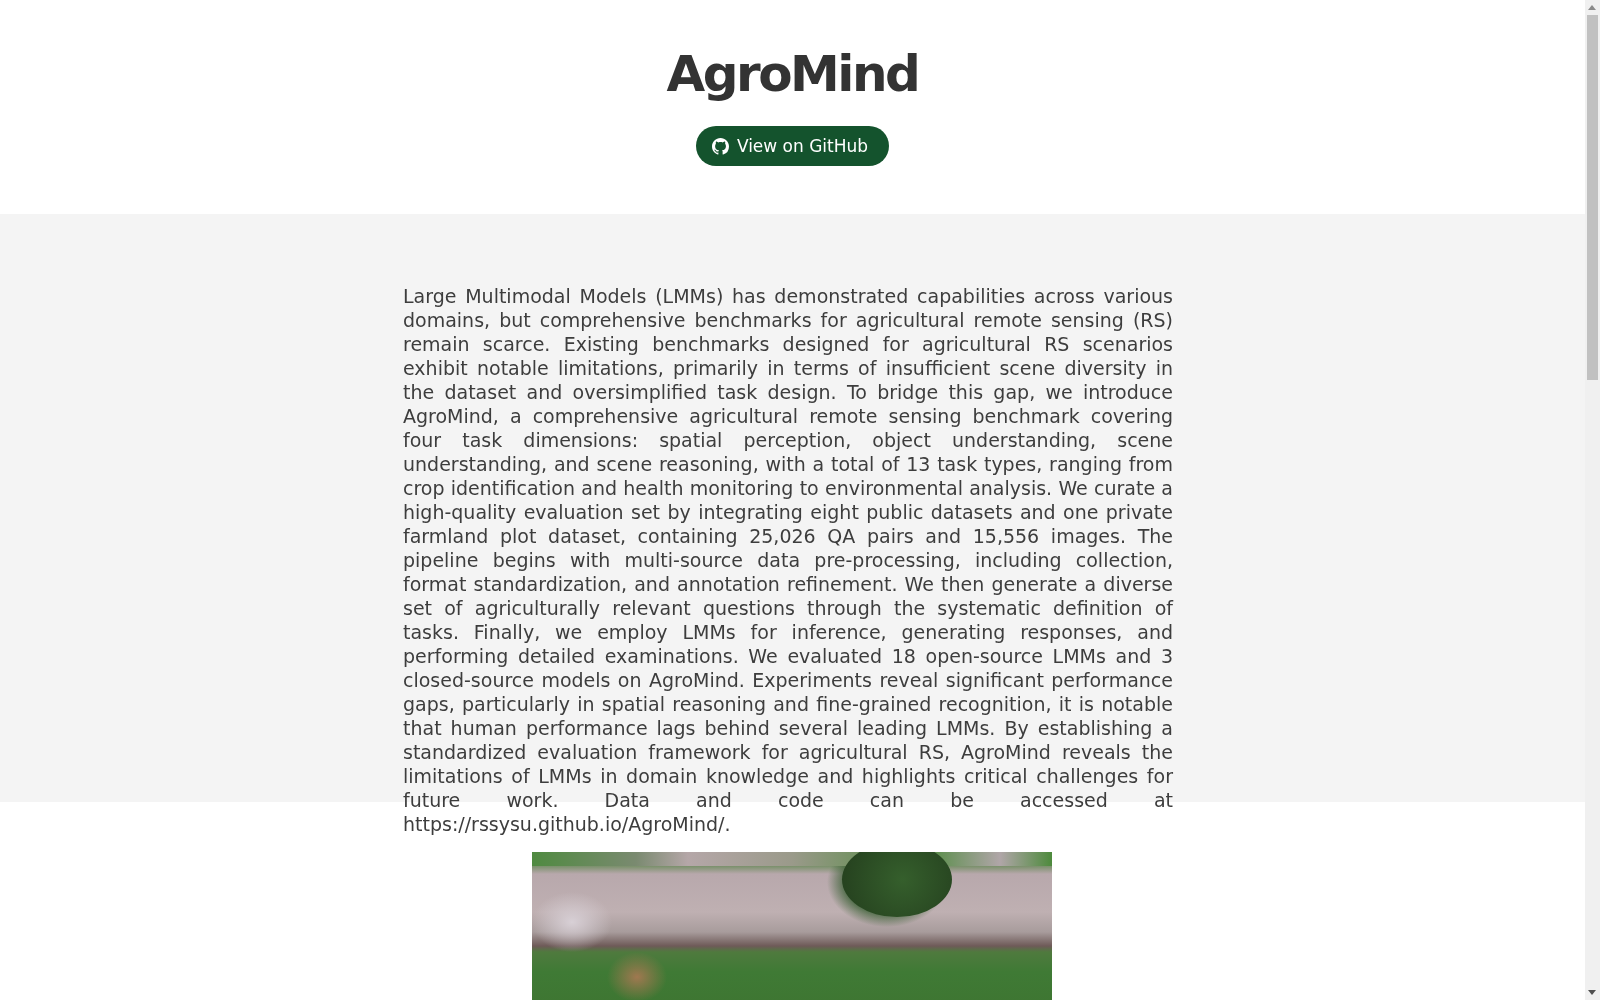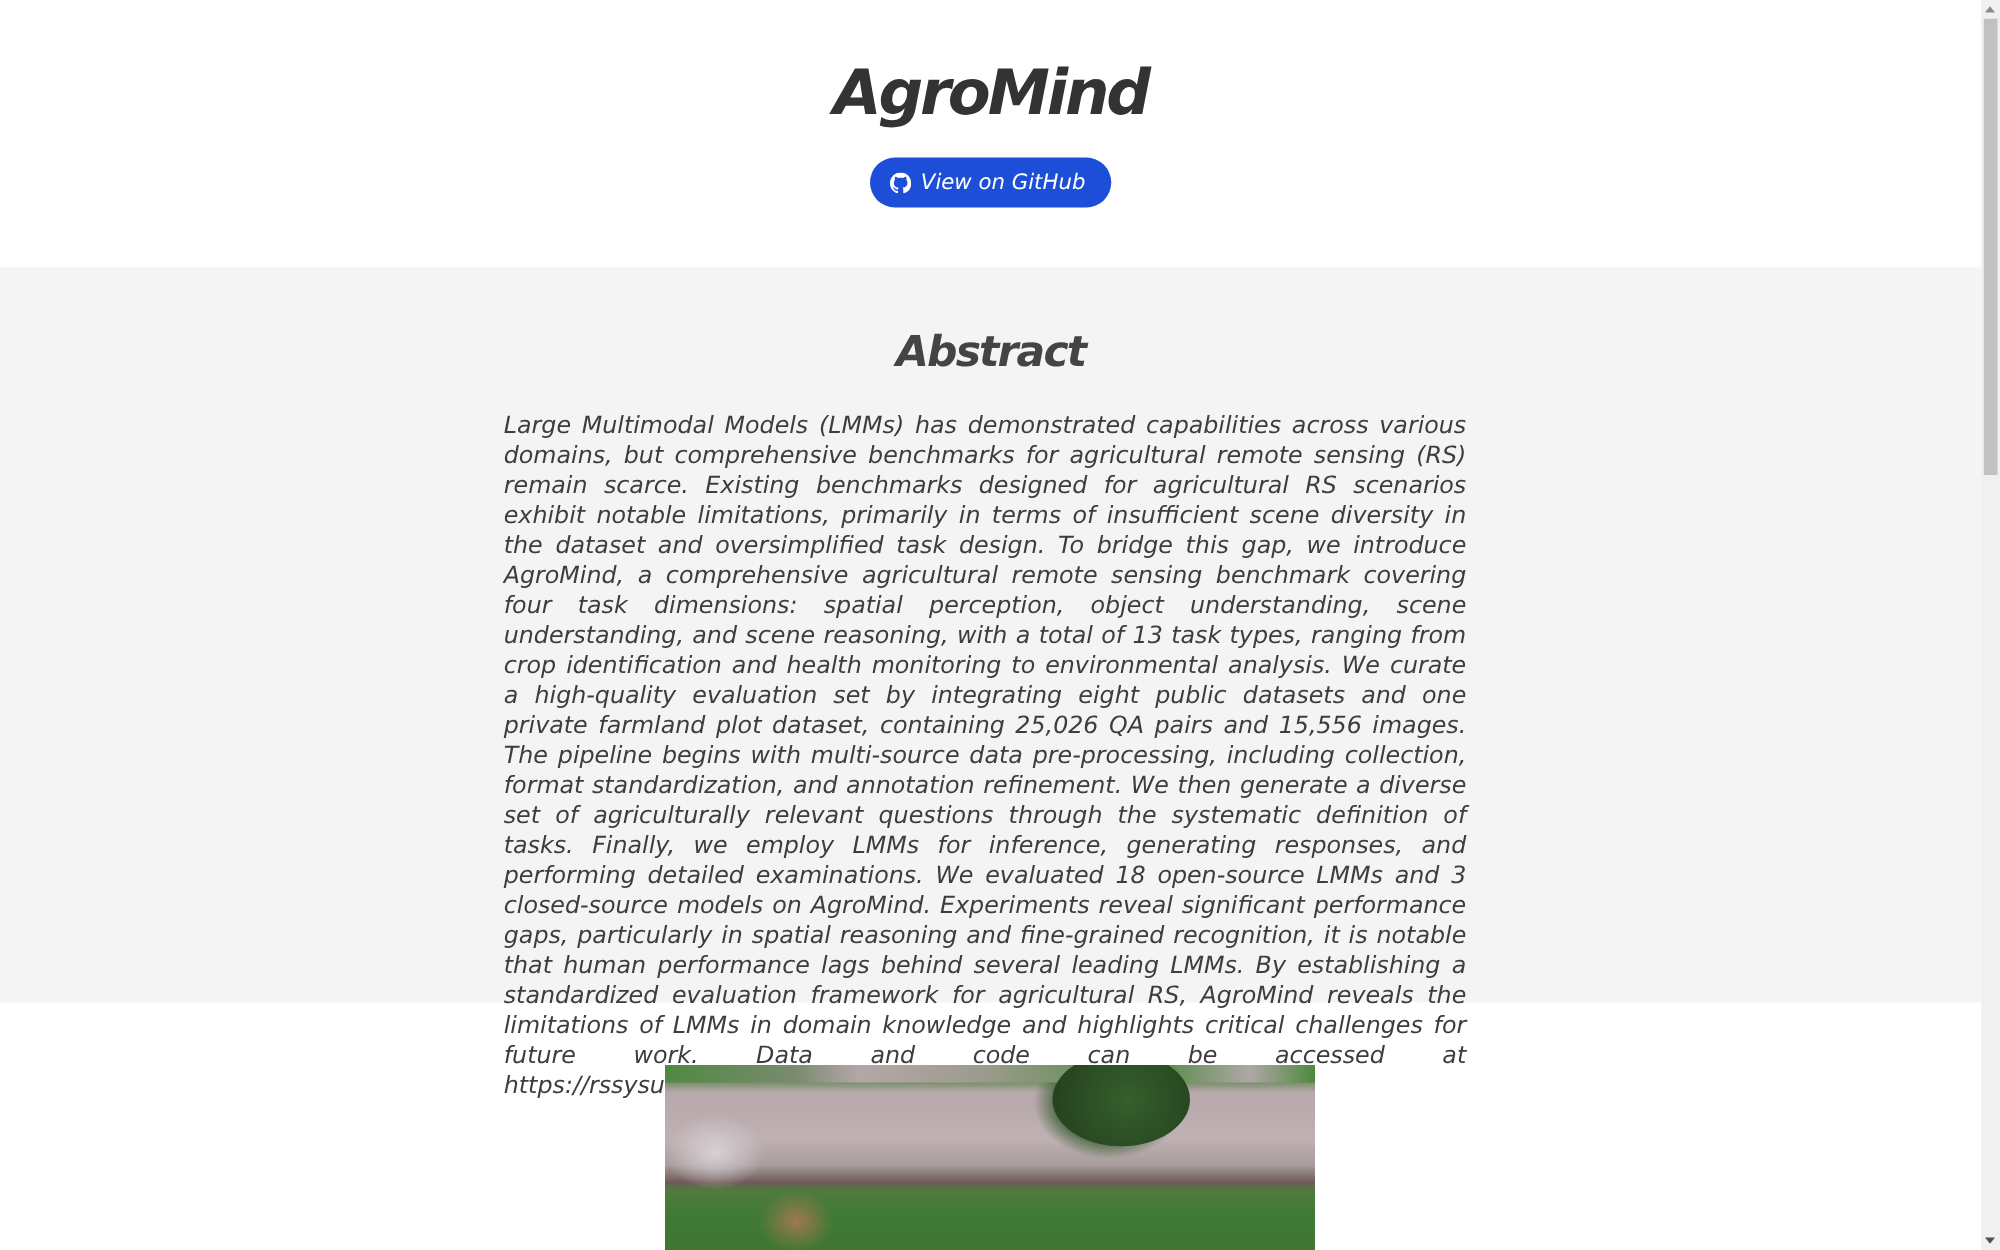--- a/index.html
+++ b/index.html
@@ -1,28 +1,28 @@
 <!DOCTYPE html>
 <html><head>
   <meta charset="utf-8">
   <style>
     * { box-sizing: border-box; margin: 0; padding: 0; }
     html, body { width: 1600px; height: 1000px; overflow: hidden; background: #ffffff; }
     body { font-family: "DejaVu Sans", sans-serif; color: #333333; position: relative; }
-    .page { position: absolute; left: 0; top: 0; width: 1585px; height: 1000px; overflow: hidden; font-style: italic; }
+    .page { position: absolute; left: 0; top: 0; width: 1585px; height: 1000px; overflow: hidden; }
 
     .hero { height: 214px; background: #ffffff; text-align: center; padding-top: 44px; }
     .hero h1 {
       font-family: "DejaVu Sans", sans-serif; font-weight: bold; font-size: 50px;
       color: #333333; letter-spacing: -2.5px; line-height: 60px;
     }
     .gh-btn {
       display: inline-flex; align-items: center; gap: 8px;
       margin-top: 22px; height: 40px; padding: 0 21px 0 16px;
-      background: #1d4ed8; color: #ffffff; border-radius: 20px;
+      background: #14532d; color: #ffffff; border-radius: 20px;
       font-size: 17px; cursor: pointer; text-decoration: none;
     }
     .gh-btn svg { width: 17px; height: 17px; fill: #ffffff; }
 
     .abstract { background: #f4f4f4; height: 588px; padding-top: 46px; }
     .abstract h2 {
       text-align: center; font-weight: bold; font-size: 34px; color: #444444;
       letter-spacing: -1.5px; line-height: 44px;
     }
     .abstract p {
@@ -73,21 +73,20 @@
     <h1>AgroMind</h1>
     <a class="gh-btn">
       <svg viewBox="0 0 16 16" aria-hidden="true">
         <path d="M8 0C3.58 0 0 3.58 0 8c0 3.54 2.29 6.53 5.47 7.59.4.07.55-.17.55-.38 0-.19-.01-.82-.01-1.49-2.01.37-2.53-.49-2.69-.94-.09-.23-.48-.94-.82-1.13-.28-.15-.68-.52-.01-.53.63-.01 1.08.58 1.23.82.72 1.21 1.87.87 2.33.66.07-.52.28-.87.51-1.07-1.78-.2-3.64-.89-3.64-3.95 0-.87.31-1.59.82-2.15-.08-.2-.36-1.02.08-2.12 0 0 .67-.21 2.2.82.64-.18 1.32-.27 2-.27.68 0 1.36.09 2 .27 1.53-1.04 2.2-.82 2.2-.82.44 1.1.16 1.92.08 2.12.51.56.82 1.27.82 2.15 0 3.07-1.87 3.75-3.65 3.95.29.25.54.73.54 1.48 0 1.07-.01 1.93-.01 2.2 0 .21.15.46.55.38A8.013 8.013 0 0016 8c0-4.42-3.58-8-8-8z"></path>
       </svg>
       <span>View on GitHub</span>
     </a>
   </section>
 
   <section class="abstract">
-    <h2>Abstract</h2>
     <p>Large Multimodal Models (LMMs) has demonstrated capabilities across various domains, but comprehensive benchmarks for agricultural remote sensing (RS) remain scarce. Existing benchmarks designed for agricultural RS scenarios exhibit notable limitations, primarily in terms of insufficient scene diversity in the dataset and oversimplified task design. To bridge this gap, we introduce AgroMind, a comprehensive agricultural remote sensing benchmark covering four task dimensions: spatial perception, object understanding, scene understanding, and scene reasoning, with a total of 13 task types, ranging from crop identification and health monitoring to environmental analysis. We curate a high-quality evaluation set by integrating eight public datasets and one private farmland plot dataset, containing 25,026 QA pairs and 15,556 images. The pipeline begins with multi-source data pre-processing, including collection, format standardization, and annotation refinement. We then generate a diverse set of agriculturally relevant questions through the systematic definition of tasks. Finally, we employ LMMs for inference, generating responses, and performing detailed examinations. We evaluated 18 open-source LMMs and 3 closed-source models on AgroMind. Experiments reveal significant performance gaps, particularly in spatial reasoning and fine-grained recognition, it is notable that human performance lags behind several leading LMMs. By establishing a standardized evaluation framework for agricultural RS, AgroMind reveals the limitations of LMMs in domain knowledge and highlights critical challenges for future work. Data and code can be accessed at https://rssysu.github.io/AgroMind/.</p>
   </section>
 
   <section class="figure-section">
     <div class="figure" title="aerial remote sensing image of farmland with dirt road, tree and green crop field">
       <div class="topgrass"></div>
       <div class="tree"></div>
     </div>
   </section>
 </div>

